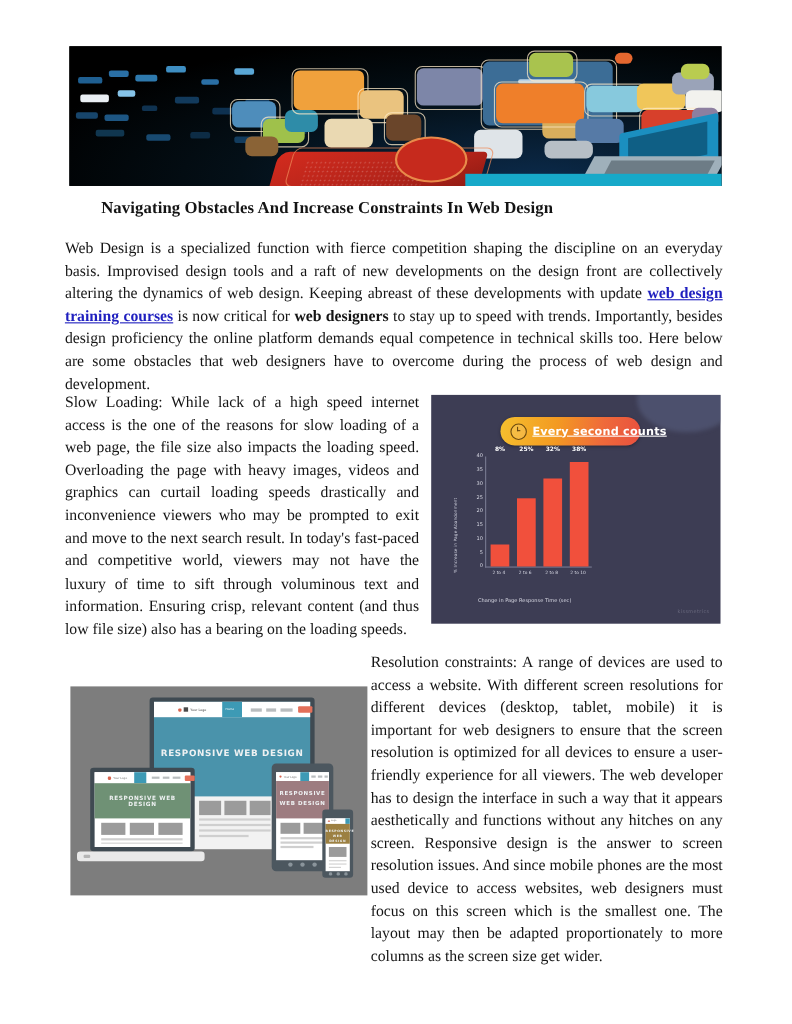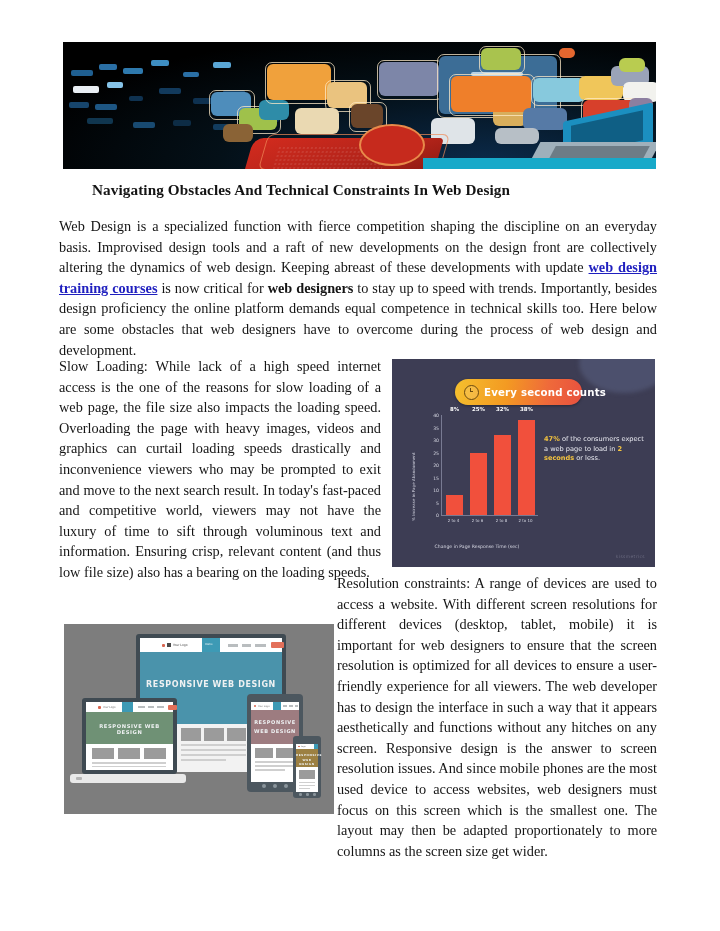--- a/index.html
+++ b/index.html
@@ -32,21 +32,21 @@
     color:#141414;
   }
 
   
   .para{
     position:absolute;text-align:justify;
     font-size:14.3px;line-height:20.6px;color:#151515;
   }
   .p1{left:59px;top:216px;width:598px;}
   .p2{left:59px;top:356px;width:322px;}
-  .p3{left:337px;top:573px;width:320px;}
+  .p3{left:337px;top:592px;width:320px;}
   .para a, .link{
     color:#1f1fbf;font-weight:bold;text-decoration:underline;
   }
   .bold{font-weight:bold;}
 
   
   .info{
     position:absolute;left:392px;top:359px;width:263px;height:208px;
     background:#3d3d54;overflow:hidden;
     font-family:"DejaVu Sans", sans-serif;
@@ -59,21 +59,21 @@
     background:linear-gradient(100deg,#f5c02e 0%,#f39a22 40%,#ef6a3a 72%,#e8503f 100%);
     display:flex;align-items:center;gap:5px;padding-left:9px;box-sizing:border-box;
     box-shadow:0 1px 3px rgba(0,0,0,.35);
   }
   .clock{width:13px;height:13px;border-radius:50%;border:1.6px solid #6b4a10;
      position:relative;flex:0 0 auto;background:rgba(255,255,255,.12);}
   .clock:before,.clock:after{content:"";position:absolute;background:#6b4a10;}
   .clock:before{width:1.4px;height:4px;left:4.8px;top:2.2px;}
   .clock:after{width:3.4px;height:1.4px;left:5px;top:5.6px;}
   .pill-txt{font-size:10.2px;font-weight:bold;color:#ffffff;letter-spacing:.2px;
-     white-space:nowrap;}
+     white-space:nowrap;text-decoration:underline;}
 
   .chart{position:absolute;left:17px;top:56px;width:132px;height:122px;}
   .ylab{
     position:absolute;left:-2px;top:6px;width:96px;
     transform:rotate(-90deg);transform-origin:0 0;
     font-size:3.9px;color:#cfd0dd;white-space:nowrap;letter-spacing:.1px;
     margin-left:0;
   }
   .yl-wrap{position:absolute;left:4px;top:100px;height:0;}
   .yticks{position:absolute;left:14px;top:0;width:16px;height:100px;}
@@ -217,21 +217,21 @@
     <div style="position:absolute;left:508px;top:76px;width:72px;height:30px;
         background:#0f5f85;transform:skewY(-12deg);"></div>
     <div style="position:absolute;left:470px;top:100px;width:120px;height:28px;
         background:#9fb0bb;transform:skewX(-28deg);"></div>
     <div style="position:absolute;left:488px;top:104px;width:94px;height:18px;
         background:#6d7c86;transform:skewX(-28deg);"></div>
 
     <div style="position:absolute;left:360px;top:116px;width:236px;height:12px;background:#17a9c9;"></div>
   </div>
 
-  <div class="title">Navigating Obstacles And Technical Constraints In Web Design</div>
+  <div class="title">Navigating Obstacles And Increase Constraints In Web Design</div>
 
   <div class="para p1">
     <span>Web Design is a specialized function with fierce competition shaping the discipline on an everyday basis. Improvised design tools and a raft of new developments on the design front are collectively altering the dynamics of web design. Keeping abreast of these developments with update </span><a href="#" class="link">web design training courses</a><span> is now critical for </span><span class="bold">web designers</span><span> to stay up to speed with trends. Importantly, besides design proficiency the online platform demands equal competence in technical skills too. Here below are some obstacles that web designers have to overcome during the process of web design and development.</span>
   </div>
 
   <div class="para p2">Slow Loading: While lack of a high speed internet access is the one of the reasons for slow loading of a web page, the file size also impacts the loading speed. Overloading the page with heavy images, videos and graphics can curtail loading speeds drastically and inconvenience viewers who may be prompted to exit and move to the next search result. In today's fast-paced and competitive world, viewers may not have the luxury of time to sift through voluminous text and information. Ensuring crisp, relevant content (and thus low file size) also has a bearing on the loading speeds.</div>
 
   <div class="info">
     <div class="glow"></div>
 
@@ -282,23 +282,20 @@
         <div class="xtick">2 to 4</div>
         <div class="xtick">2 to 6</div>
         <div class="xtick">2 to 8</div>
         <div class="xtick">2 to 10</div>
       </div>
     </div>
 
     <div class="xlab">Change in Page Response Time (sec)</div>
 
     <div class="side">
-      <div class="sblock">
-        <span class="hl">47%</span><span> of the consumers expect a web page to load in </span><span class="hl">2 seconds</span><span> or less.</span>
-      </div>
     </div>
 
     <div class="watermark">kissmetrics</div>
   </div>
 
   <div class="para p3">Resolution constraints: A range of devices are used to access a website. With different screen resolutions for different devices (desktop, tablet, mobile) it is important for web designers to ensure that the screen resolution is optimized for all devices to ensure a user-friendly experience for all viewers. The web developer has to design the interface in such a way that it appears aesthetically and functions without any hitches on any screen. Responsive design is the answer to screen resolution issues. And since mobile phones are the most used device to access websites, web designers must focus on this screen which is the smallest one. The layout may then be adapted proportionately to more columns as the screen size get wider.</div>
 
   <div class="mock">
 
     <div class="mk" style="left:72px;top:10px;width:150px;height:96px;background:#3f4a52;border-radius:3px;"></div>

